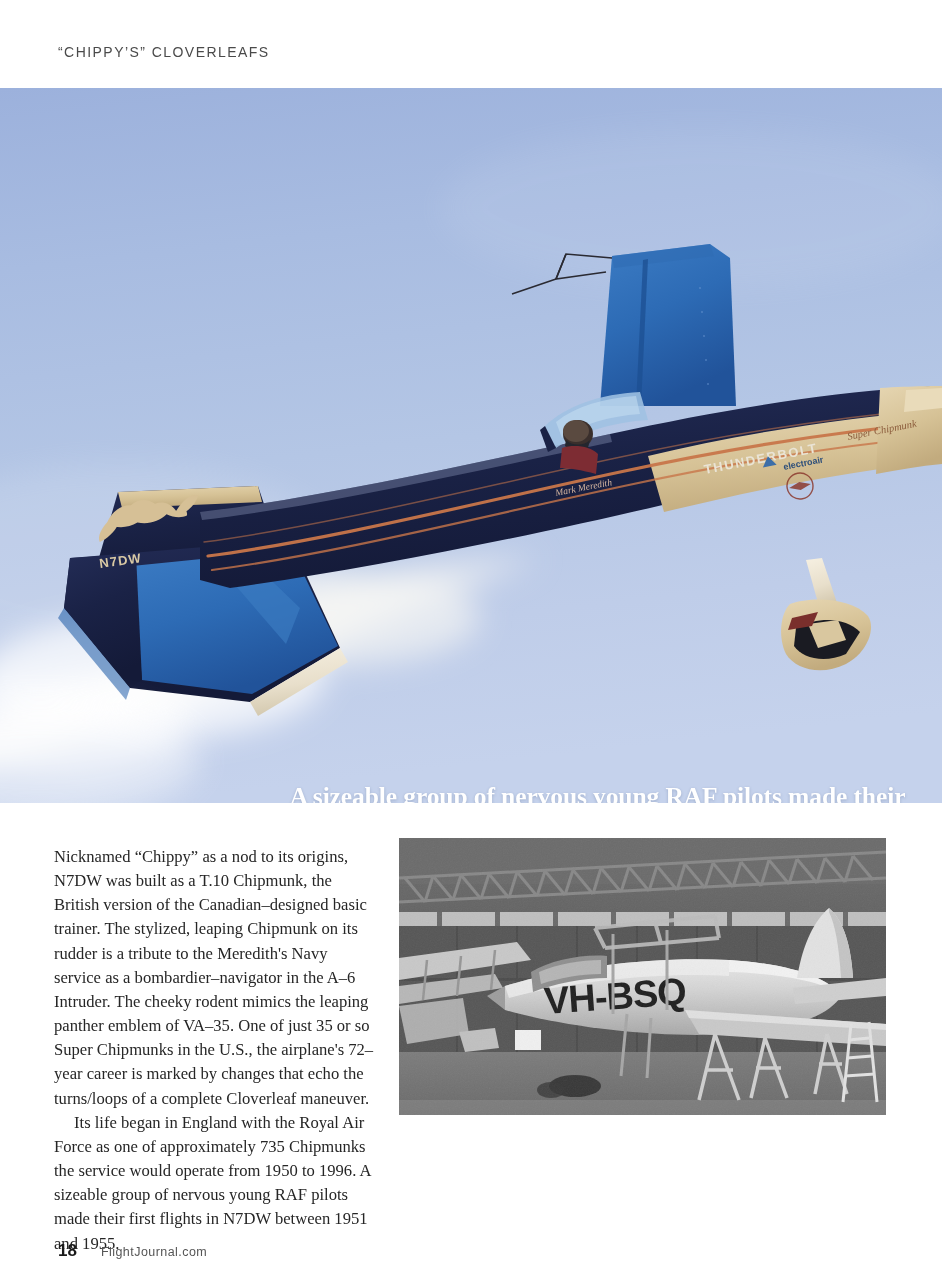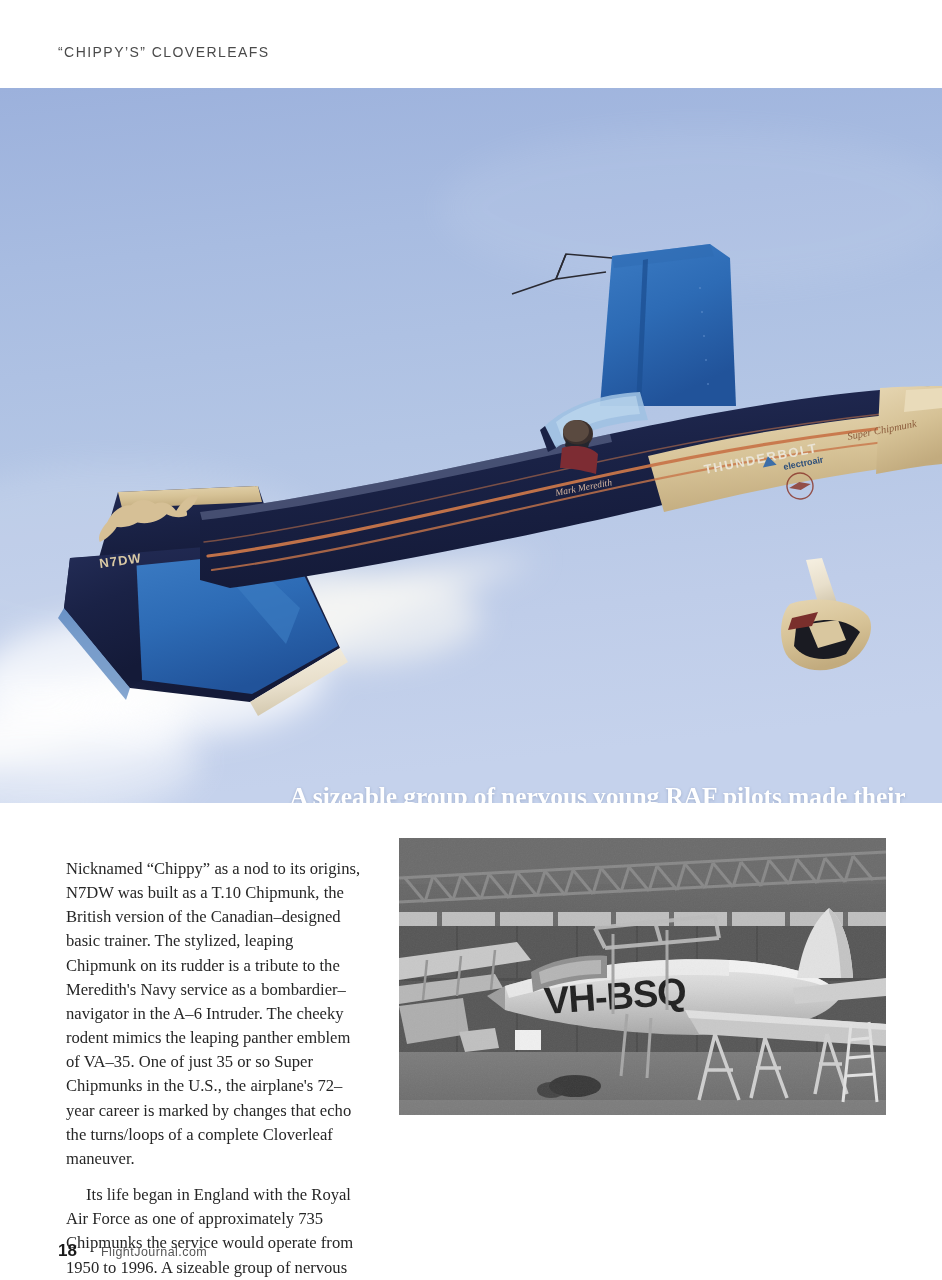--- a/index.html
+++ b/index.html
@@ -50,21 +50,21 @@
   .body-col {
     position: absolute;
     left: 54px; top: 845px;
     width: 320px;
     font-family: "Liberation Serif", serif;
     font-size: 16.6px;
     line-height: 24.15px;
     color: #262626;
     text-align: left;
   }
-  .body-col p { margin: 12px; }
+  .body-col p { margin: 0; }
   .body-col p + p { text-indent: 20px; }
 
   .photo-block { position: absolute; left: 399px; top: 838px; width: 487px; }
   .bw-photo {
     width: 487px; height: 277px;
     overflow: hidden;
     position: relative;
     background: #7d7d7d;
   }
   .bw-photo svg { position: absolute; left: 0; top: 0; width: 487px; height: 277px; display: block; }

